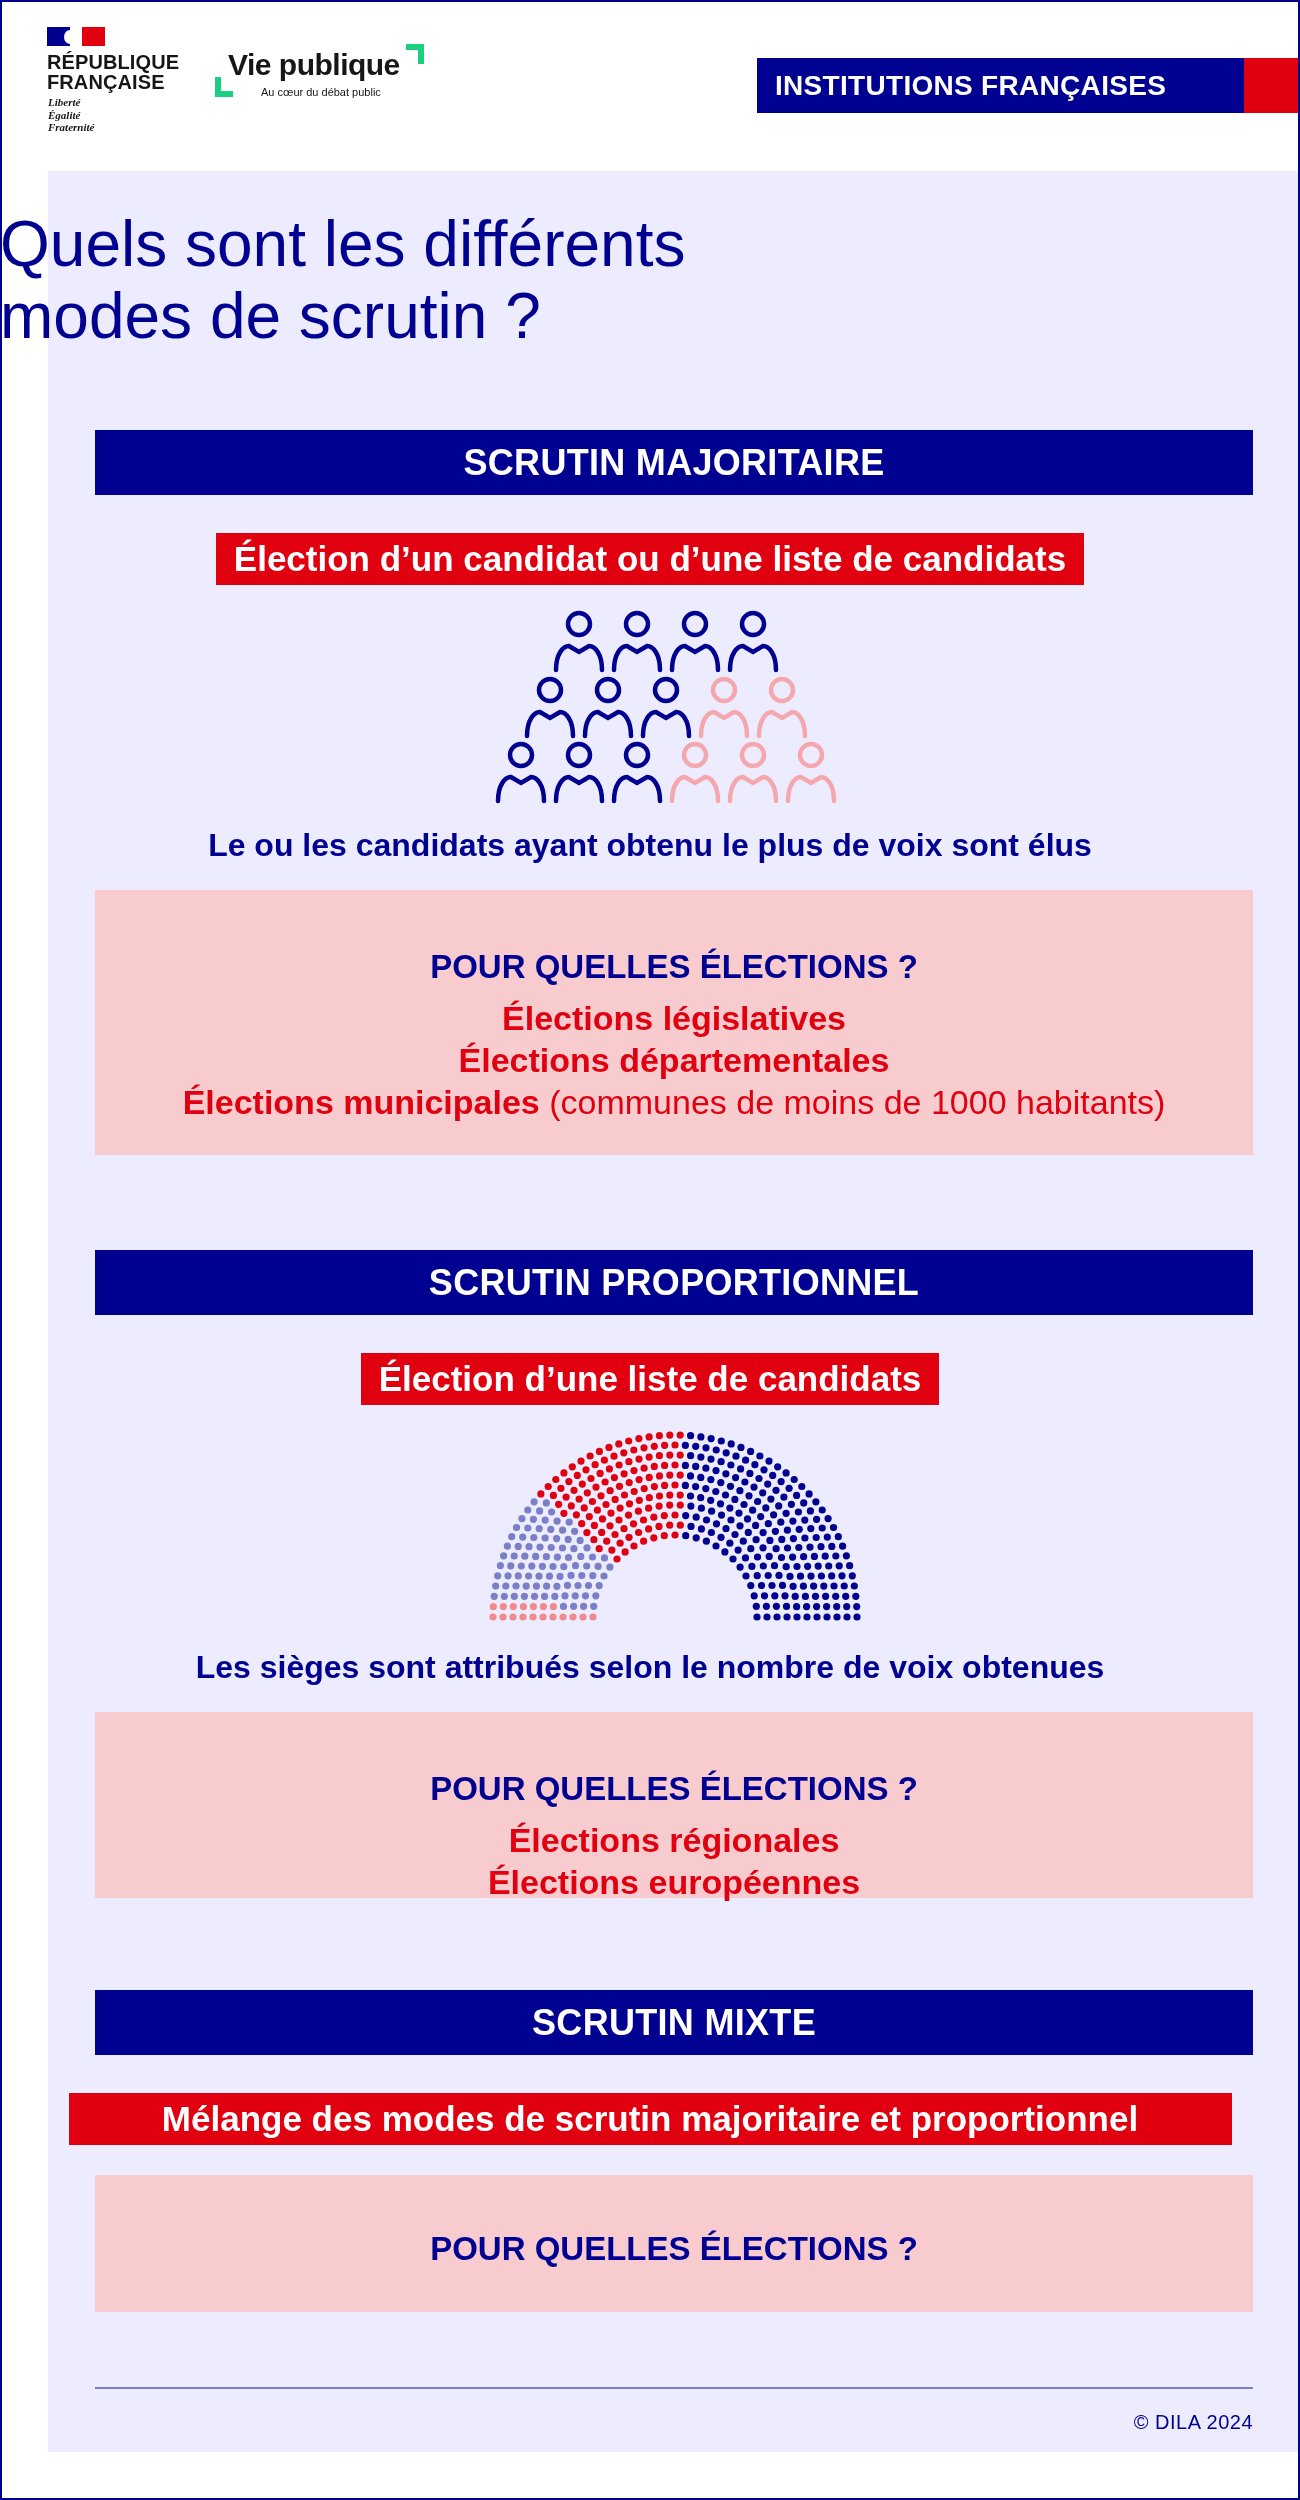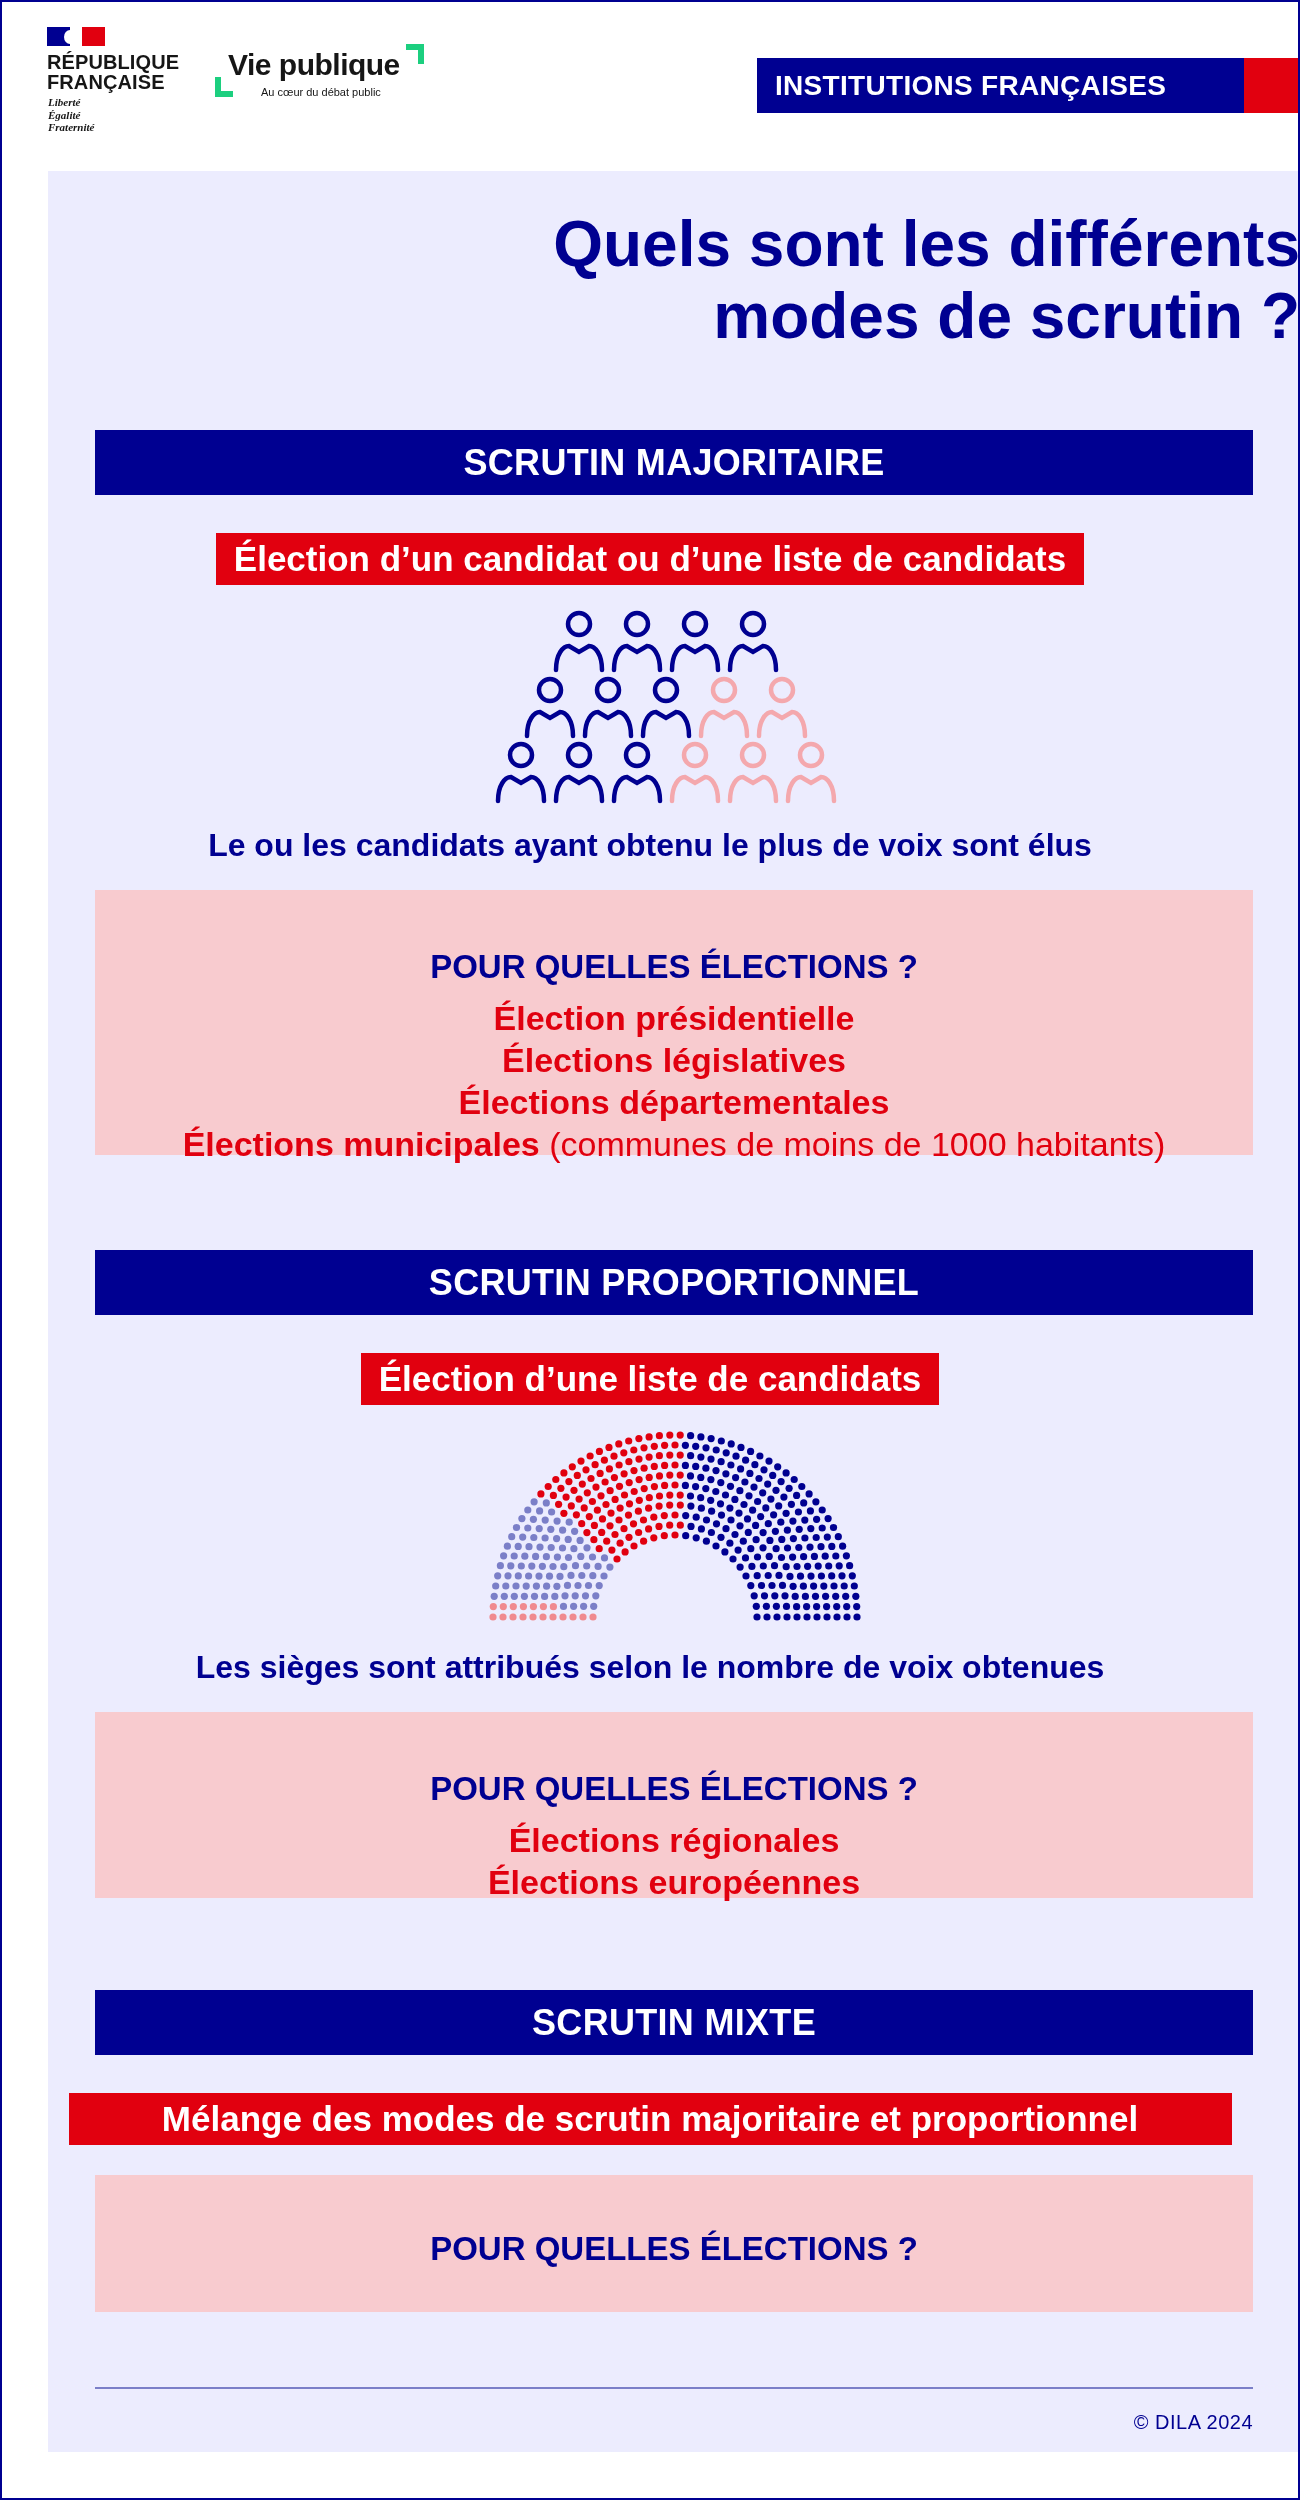--- a/index.html
+++ b/index.html
@@ -18,21 +18,21 @@
     .vp-name { position: absolute; left: 228px; top: 48px; font-weight: 700; font-size: 30px; line-height: 34px; color: #161616; letter-spacing: -0.5px; }
     .vp-sub { position: absolute; left: 261px; top: 86px; font-size: 11px; line-height: 13px; color: #161616; }
     .bracket-bl { position: absolute; left: 215px; top: 77px; width: 18px; height: 20px; border-left: 6px solid #1ccf7f; border-bottom: 6px solid #1ccf7f; }
     .bracket-tr { position: absolute; left: 406px; top: 44px; width: 18px; height: 20px; border-right: 6px solid #1ccf7f; border-top: 6px solid #1ccf7f; }
     .banner { position: absolute; left: 757px; top: 58px; height: 55px; width: 541px; display: flex; border-radius: 10px; }
     .banner .navy { width: 487px; background: #000091; color: #ffffff; font-weight: 700; font-size: 28px; line-height: 55px; padding-left: 18px; white-space: nowrap; letter-spacing: 0.3px; }
     .banner .red { flex: 1; background: #e1000f; }
 
     
     .panel { position: absolute; left: 48px; top: 171px; width: 1250px; height: 2281px; background: #ececfe; }
-    .title { position: absolute; left: 0; top: 208px; width: 1300px; text-align: right; font-weight: 700; font-size: 64px; line-height: 72px; color: #000091; }
+    .title { position: absolute; left: 0; top: 208px; width: 1300px; text-align: left; font-weight: 400; font-size: 64px; line-height: 72px; color: #000091; }
     .section-bar { position: absolute; left: 95px; width: 1158px; height: 65px; background: #000091; color: #ffffff; font-weight: 700; font-size: 36px; line-height: 65px; text-align: center; letter-spacing: 0.3px; }
     .red-label-wrap { position: absolute; left: 0; width: 1300px; text-align: center; }
     .red-label { display: inline-block; background: #e1000f; color: #ffffff; font-weight: 700; font-size: 35px; line-height: 52px; padding: 0 18px; white-space: nowrap; }
     .caption { position: absolute; left: 0; width: 1300px; text-align: center; font-weight: 700; font-size: 32px; line-height: 40px; color: #000091; }
     .pink-box { position: absolute; left: 95px; width: 1158px; background: #f8cbcf; text-align: center; }
     .pink-box .q { font-weight: 700; font-size: 33px; line-height: 40px; color: #000091; margin-top: 32px; }
     .pink-box .e { font-weight: 700; font-size: 34px; line-height: 42px; color: #e1000f; }
     .pink-box .e .note { font-weight: 400; }
     .people { position: absolute; left: 0; top: 0; }
     .hemicycle { position: absolute; left: 480px; top: 1425px; width: 400px; height: 200px; }
@@ -138,21 +138,20 @@
       <path d="M 730 801 C 730 785, 737 777, 743 777 L 753 783 L 763 777 C 769 777, 776 785, 776 801"></path>
     </g>
     <g fill="none" stroke="#f4a8ad" stroke-width="4.5" stroke-linecap="round">
       <circle cx="811" cy="755" r="11"></circle>
       <path d="M 788 801 C 788 785, 795 777, 801 777 L 811 783 L 821 777 C 827 777, 834 785, 834 801"></path>
     </g>
   </svg>
 <div class="caption" style="top:825px">Le ou les candidats ayant obtenu le plus de voix sont élus</div>
 <div class="pink-box" style="top:890px; height:265px; padding-top:25px">
   <div class="q" style="margin-bottom:10px">POUR QUELLES ÉLECTIONS ?</div>
-  <div class="e"><span>Élection présidentielle</span><span class="note"></span></div>
   <div class="e"><span>Élections législatives</span><span class="note"></span></div>
   <div class="e"><span>Élections départementales</span><span class="note"></span></div>
   <div class="e"><span>Élections municipales</span><span class="note"> (communes de moins de 1000 habitants)</span></div>
 </div>
 
 <div class="section-bar" style="top:1250px">SCRUTIN PROPORTIONNEL</div>
 <div class="red-label-wrap" style="top:1353px">
   <span class="red-label">Élection d’une liste de candidats</span>
 </div>
 <svg class="hemicycle" width="400" height="200" viewBox="0 0 400 200" id="hemi-svg">

